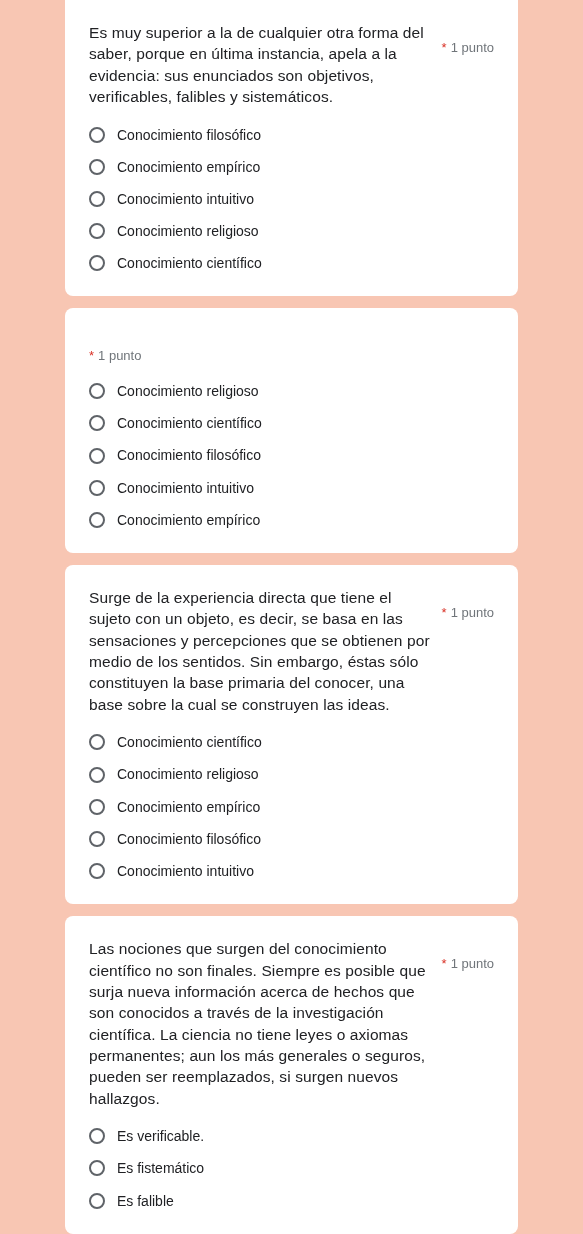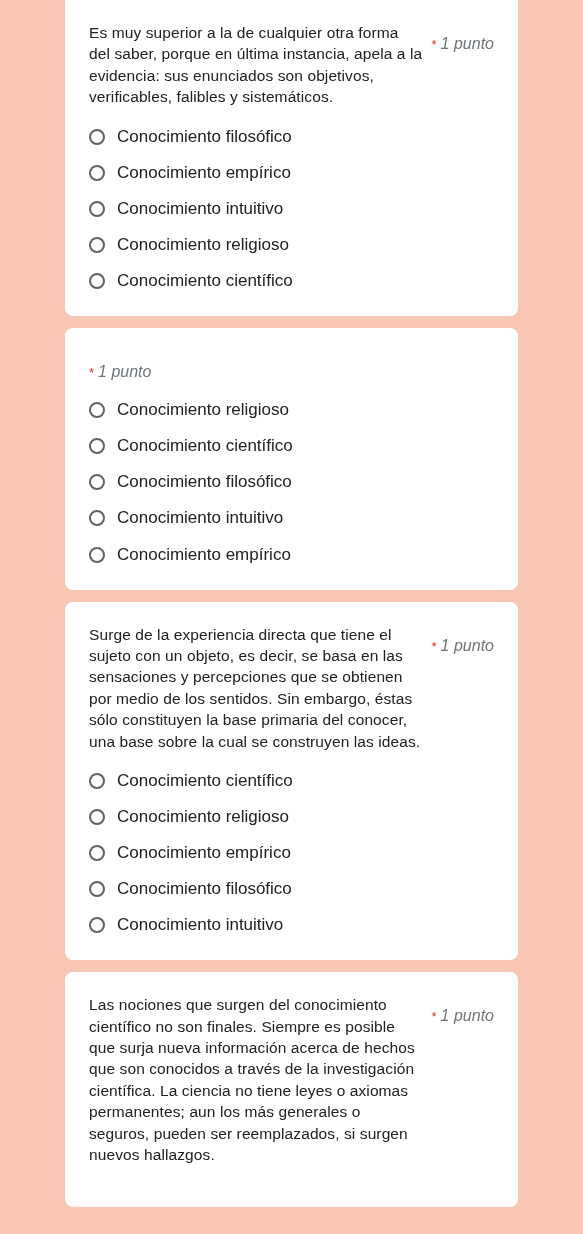--- a/index.html
+++ b/index.html
@@ -39,25 +39,24 @@
     letter-spacing: 0.1px;
   }
   .required-star {
     color: #d93025;
     font-size: 13px;
     margin-right: 4px;
     line-height: 1.2;
   }
   .points {
     color: #70757a;
-    font-size: 16px;
+    font-size: 13px;
     white-space: nowrap;
     line-height: 1.2;
-    margin-top: 12px;
-    font-style: italic;
+    margin-top: 18px;
   }
   .points-wrap {
     display: flex;
     align-items: baseline;
   }
   .options {
     display: flex;
     flex-direction: column;
     gap: 14px;
   }
@@ -68,21 +67,21 @@
   }
   .radio-circle {
     width: 16px;
     height: 16px;
     border: 2px solid #5f6368;
     border-radius: 50%;
     flex-shrink: 0;
     margin-right: 12px;
   }
   .option-label {
-    font-size: 17px;
+    font-size: 14px;
     color: #202124;
     line-height: 1.3;
   }
 </style>
 </head>
 <body>
 
 <div class="form-container">
 
   <div class="question-card">
@@ -181,15 +180,30 @@
   </div>
 
   <div class="question-card">
     <div class="card-header">
       <div class="question-text">Las nociones que surgen del conocimiento científico no son finales. Siempre es posible que surja nueva información acerca de hechos que son conocidos a través de la investigación científica. La ciencia no tiene leyes o axiomas permanentes; aun los más generales o seguros, pueden ser reemplazados, si surgen nuevos hallazgos.</div>
       <div class="points-wrap">
         <span class="required-star">*</span>
         <span class="points">1 punto</span>
       </div>
     </div>
+    <div class="options">
+      <div class="option-row">
+          <span class="radio-circle"></span>
+          <span class="option-label">Es verificable.</span>
+        </div>
+      <div class="option-row">
+          <span class="radio-circle"></span>
+          <span class="option-label">Es fistemático</span>
+        </div>
+      <div class="option-row">
+          <span class="radio-circle"></span>
+          <span class="option-label">Es falible</span>
+        </div>
+
+    </div>
   </div>
 
 </div>
 
 </body></html>

